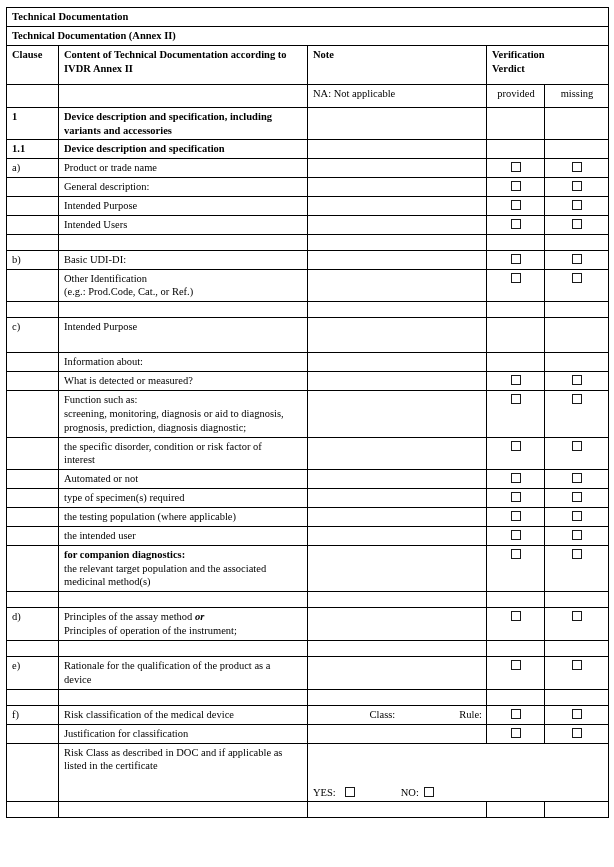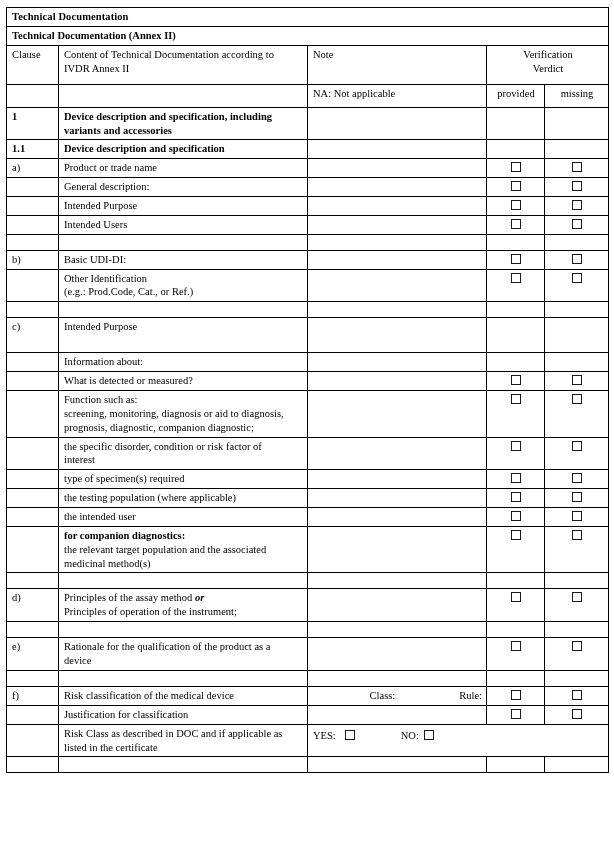--- a/index.html
+++ b/index.html
@@ -54,27 +54,27 @@
     letter-spacing: .1px;
   }
   td.subtitle-cell {
     font-size: 12.5px;
     font-weight: bold;
     line-height: 1.2;
     padding: 3px 6px 3px 7px;
   }
   td.head-cell {
     font-size: 11px;
-    font-weight: normal;
+    font-weight: bold;
     line-height: 1.45;
     padding: 4px 5px 4px 6px;
     height: 34px;
   }
   td.head-cell.center {
-    text-align: center;
+    text-align: left;
     vertical-align: top;
   }
   td.na-cell {
     font-size: 10.5px;
     padding-top: 4px;
     height: 18px;
   }
   td.verd-sub {
     font-size: 10.5px;
     text-align: center;
@@ -98,21 +98,21 @@
     box-sizing: content-box;
     vertical-align: -1px;
   }
   td.cbcell {
     text-align: center;
     padding-top: 4px;
   }
   
   .note-pair { display: block; white-space: nowrap; text-align: right; }
   .note-pair .k2 { display: inline-block; margin-left: 64px; }
-  .yn { display: block; white-space: nowrap; padding-top: 2px; }
+  .yn { display: block; white-space: nowrap; padding-top: 2px; margin-top: 38px; }
   .yn .gap { display: inline-block; width: 46px; }
   .yn .cbx { margin-left: 9px; }
   .yn .cbx.tight { margin-left: 5px; }
 
   td.empty-row { height: 11px; padding: 0; }
   td.tall-blank { height: 30px; }
 </style>
 </head>
 <body>
 
@@ -264,31 +264,40 @@
           </td>
           <td></td>
           <td class="cbcell"><span class="cbx"></span></td>
           <td class="cbcell"><span class="cbx"></span></td>
         </tr>
         <tr>
           <td></td>
           <td class="">
             <span class="ln">Function such as:</span>
             <span class="ln">screening, monitoring, diagnosis or aid to diagnosis,</span>
-            <span class="ln">prognosis, diagnostic, companion diagnostic;</span>
+            <span class="ln">prognosis, prediction, diagnosis diagnostic;</span>
           </td>
           <td></td>
           <td class="cbcell"><span class="cbx"></span></td>
           <td class="cbcell"><span class="cbx"></span></td>
         </tr>
         <tr>
           <td></td>
           <td class="">
             <span class="ln">the specific disorder, condition or risk factor of</span>
             <span class="ln">interest</span>
+          </td>
+          <td></td>
+          <td class="cbcell"><span class="cbx"></span></td>
+          <td class="cbcell"><span class="cbx"></span></td>
+        </tr>
+        <tr>
+          <td></td>
+          <td class="">
+            <span class="ln">Automated or not</span>
           </td>
           <td></td>
           <td class="cbcell"><span class="cbx"></span></td>
           <td class="cbcell"><span class="cbx"></span></td>
         </tr>
         <tr>
           <td></td>
           <td class="">
             <span class="ln">type of specimen(s) required</span>
           </td>

